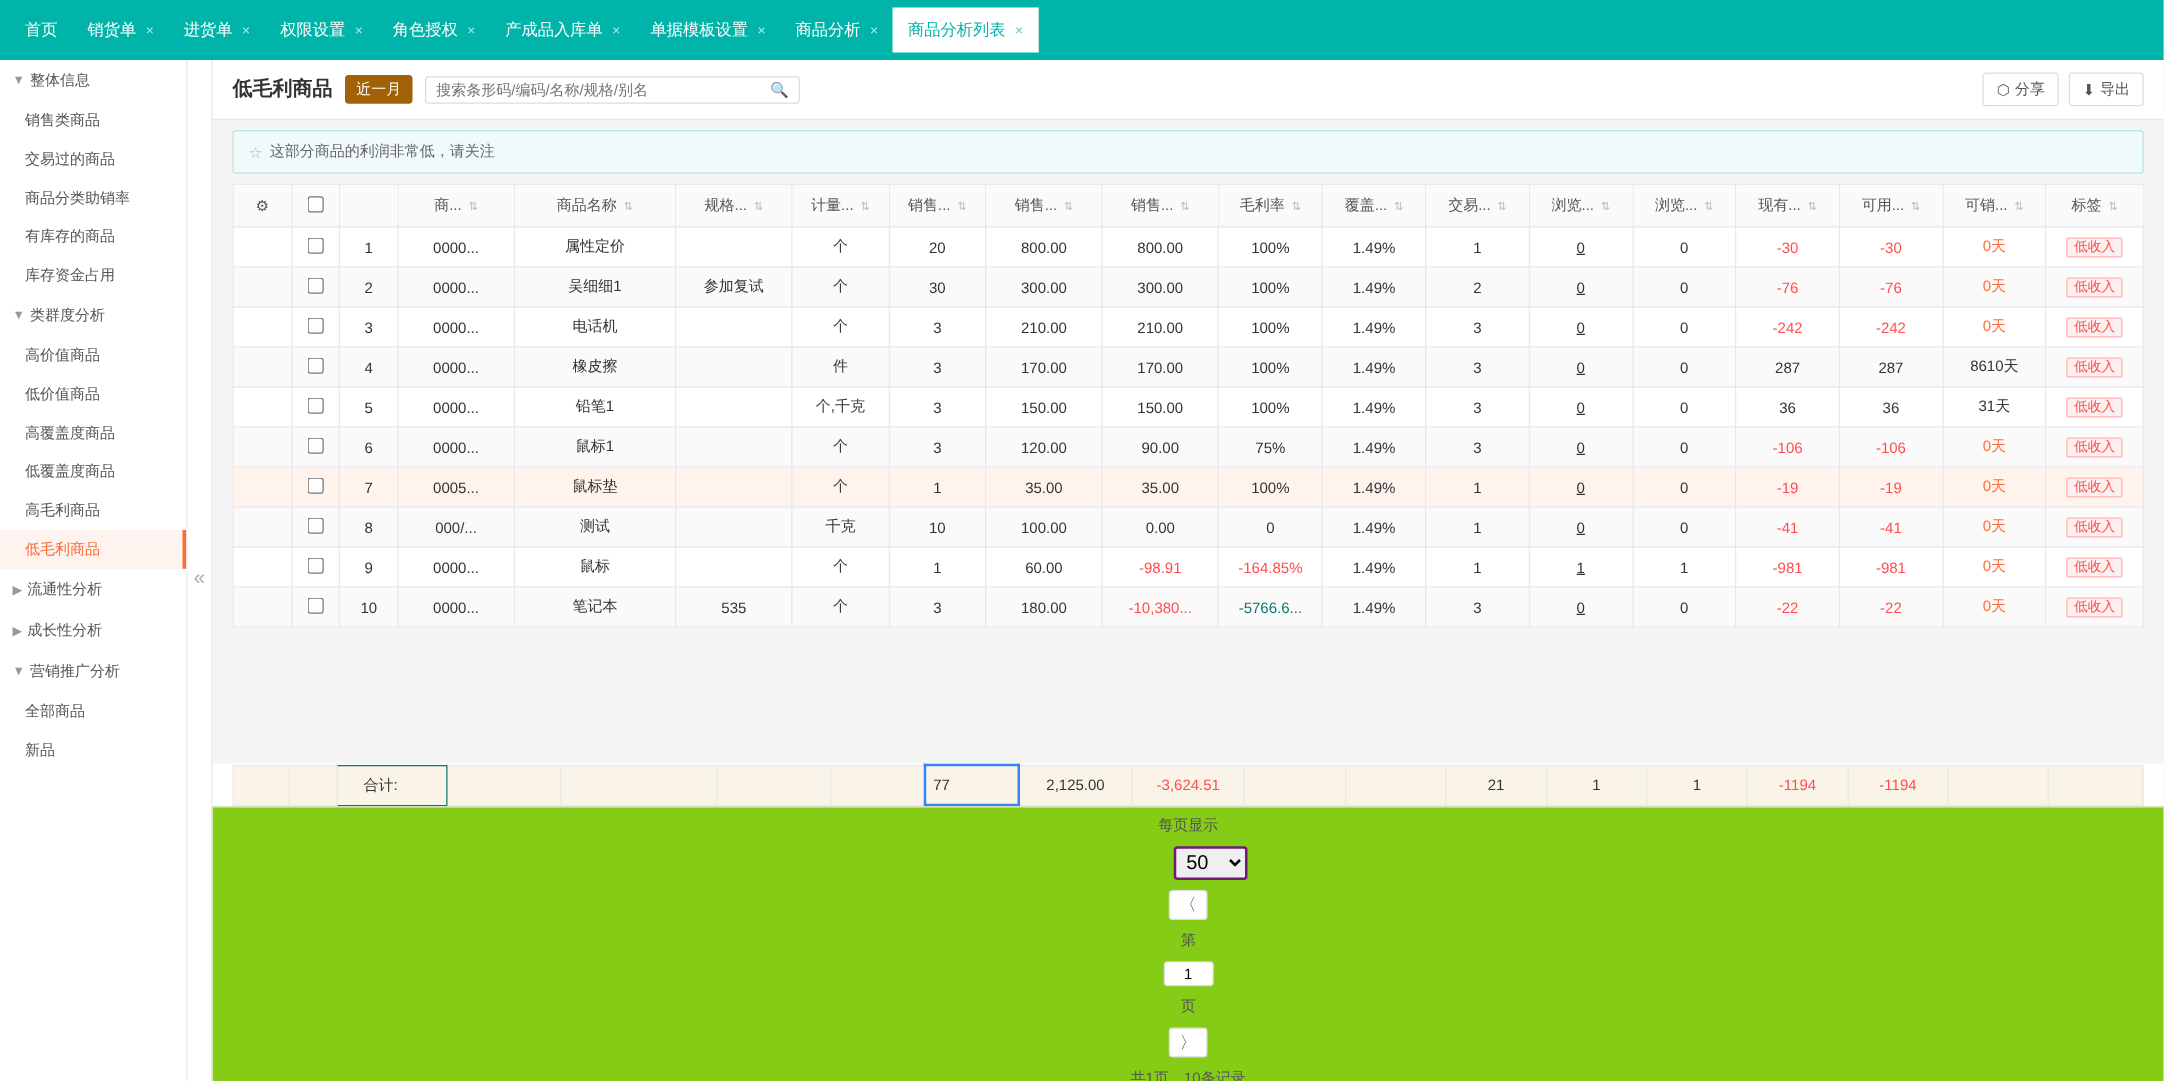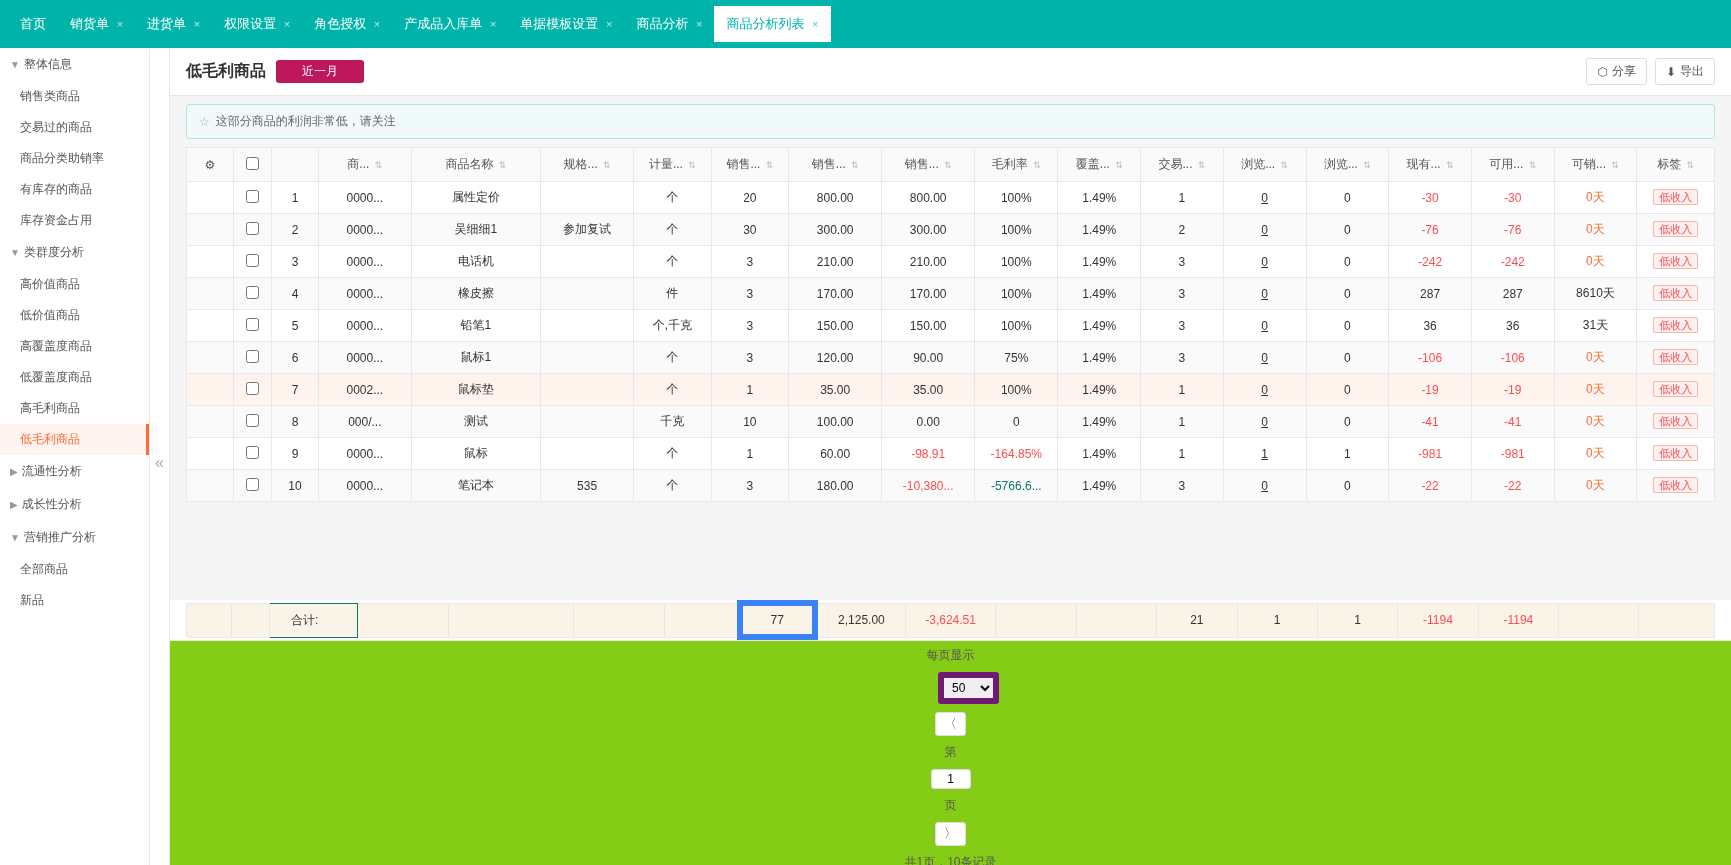--- a/index.html
+++ b/index.html
@@ -72,24 +72,24 @@
       background: #fff;
       border-bottom: 1px solid #e8e8e8;
       gap: 10px;
     }
     .page-title {
       font-size: 16px;
       font-weight: bold;
       color: #333;
     }
     .period-btn {
-      background: #be185d;
+      background: #a16207;
       color: #fff;
       border: none;
-      padding: 3px 26px;
+      padding: 3px 9px;
       border-radius: 3px;
       cursor: pointer;
       font-size: 12px;
     }
     .search-box {
       display: flex;
       align-items: center;
       border: 1px solid #ddd;
       border-radius: 3px;
       padding: 3px 8px;
@@ -197,24 +197,24 @@
       justify-content: flex-end;
       padding: 6px 16px;
       background: #84cc16;
       border-top: 1px solid #e8e8e8;
       gap: 8px;
       font-size: 12px;
       color: #555;
       flex-direction: column;
     }
     .pagination-bar select {
-      border: 6px solid #701a75;
+      border: 2px solid #701a75;
       padding: 2px 4px;
       border-radius: 3px;
-      font-size: 12px;
+      font-size: 16px;
       margin-left: 36px;
     }
     .page-nav-btn {
       border: 1px solid #ddd;
       background: #fff;
       padding: 2px 8px;
       border-radius: 3px;
       cursor: pointer;
       color: #555;
     }
@@ -323,20 +323,24 @@
       <div class="sidebar-item">新品</div>
     </div>
     <div class="sidebar-collapse">«</div>
   </div>
 
   <div class="content">
 
     <div class="page-header">
       <h1 class="page-title">低毛利商品</h1>
       <button class="period-btn">近一月</button>
+      <div class="search-box">
+        <input type="text" placeholder="搜索条形码/编码/名称/规格/别名" style="">
+        <span class="search-icon">🔍</span>
+      </div>
       <div class="header-actions">
         <button class="action-btn">
           <span>⬡</span>
           <span>分享</span>
         </button>
         <button class="action-btn">
           <span>⬇</span>
           <span>导出</span>
         </button>
       </div>
@@ -496,21 +500,21 @@
       <td>0</td>
       <td style="color:#ff4d4f">-106</td>
       <td style="color:#ff4d4f">-106</td>
       <td style="color:#ff6b35">0天</td>
       <td><span class="tag-low-income">低收入</span></td>
     </tr>
             <tr class="highlighted">
       <td></td>
       <td><input type="checkbox" style=""></td>
       <td>7</td>
-      <td>0002...</td>
+      <td>0005...</td>
       <td>鼠标垫</td>
       <td></td>
       <td>个</td>
       <td>1</td>
       <td>35.00</td>
       <td style="">35.00</td>
       <td style="">100%</td>
       <td>1.49%</td>
       <td>1</td>
       <td><span class="link-underline">0</span></td>
@@ -591,21 +595,21 @@
       <table style="width:100%; border-collapse:collapse; font-size:12px;">
         <tfoot>
           <tr style="background:#faf4e8;">
             <td style="width:36px; border:1px solid #e8e8e8; padding:7px 6px; text-align:center;"></td>
             <td style="width:30px; border:1px solid #e8e8e8; padding:7px 6px;"></td>
             <td style="width:36px; border:1px solid #0f766e; padding:7px 21px; font-weight:normal; white-space:nowrap;">合计:</td>
             <td style="width:72px; border:1px solid #e8e8e8;"></td>
             <td style="width:100px; border:1px solid #e8e8e8;"></td>
             <td style="width:72px; border:1px solid #e8e8e8;"></td>
             <td style="width:60px; border:1px solid #e8e8e8;"></td>
-            <td style="width:60px; border:6px solid #3b82f6; text-align:center; padding:7px 6px;">77</td>
+            <td style="width:60px; border:2px solid #3b82f6; padding:7px 6px;">77</td>
             <td style="width:72px; border:1px solid #e8e8e8; text-align:center; padding:7px 6px;">2,125.00</td>
             <td style="width:72px; border:1px solid #e8e8e8; text-align:center; padding:7px 6px; color:#ff4d4f;">-3,624.51</td>
             <td style="width:64px; border:1px solid #e8e8e8;"></td>
             <td style="width:64px; border:1px solid #e8e8e8;"></td>
             <td style="width:64px; border:1px solid #e8e8e8; text-align:center; padding:7px 6px;">21</td>
             <td style="width:64px; border:1px solid #e8e8e8; text-align:center; padding:7px 6px;">1</td>
             <td style="width:64px; border:1px solid #e8e8e8; text-align:center; padding:7px 6px;">1</td>
             <td style="width:64px; border:1px solid #e8e8e8; text-align:center; padding:7px 6px; color:#ff4d4f;">-1194</td>
             <td style="width:64px; border:1px solid #e8e8e8; text-align:center; padding:7px 6px; color:#ff4d4f;">-1194</td>
             <td style="width:64px; border:1px solid #e8e8e8;"></td>

